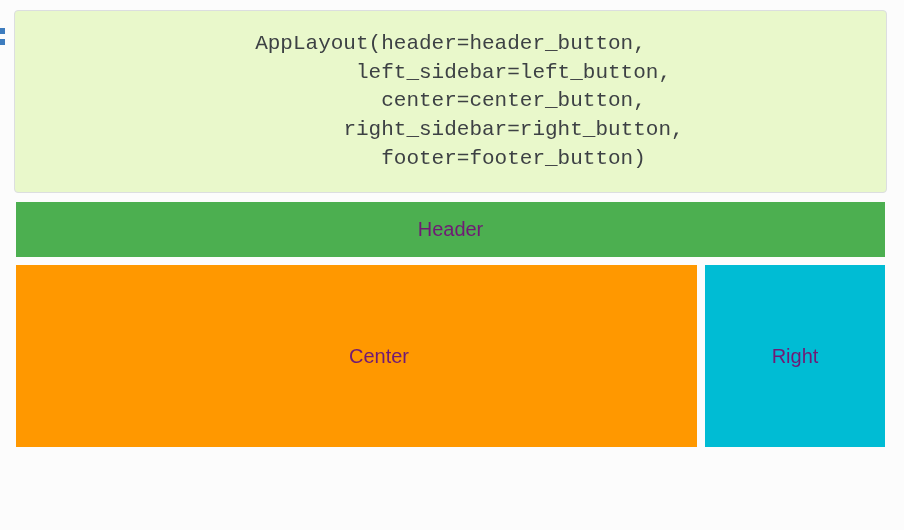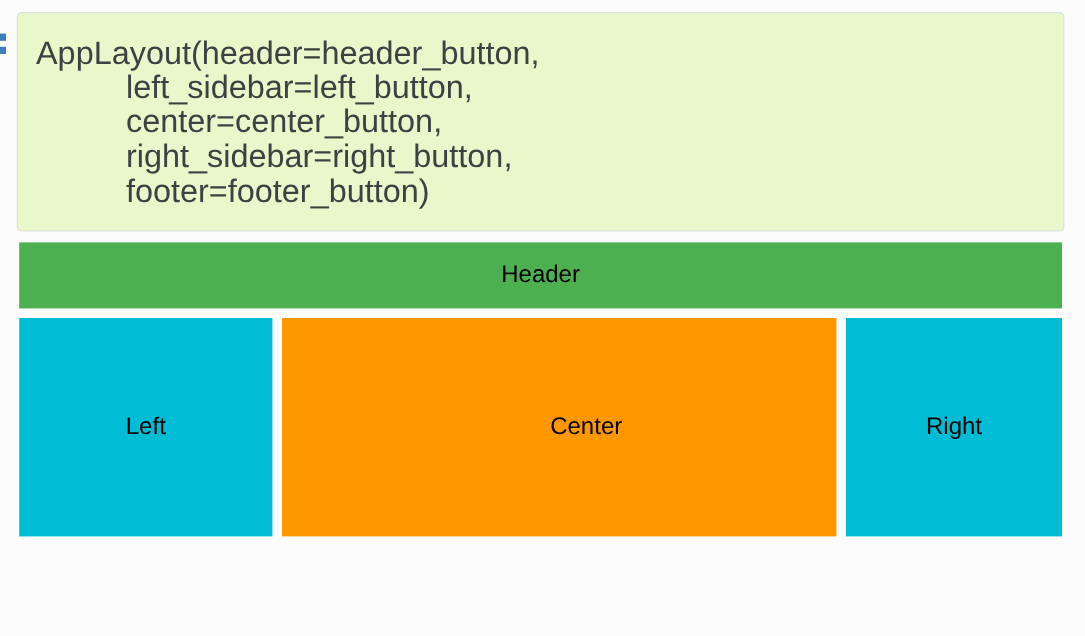--- a/index.html
+++ b/index.html
@@ -21,31 +21,32 @@
   .code-cell {
     position: absolute; left: 14px; top: 10px;
     width: 873px; height: 183px;
     border: 1px solid #dcdee0;
     border-radius: 4px;
     padding: 19px 15px;
     overflow: hidden;
   }
   .code {
     margin: 0;
-    font-family: Liberation Sans, sans-serif;
-    font-size: 27px;
+    font-family: Liberation Mono, monospace;
+    font-size: 21px;
     line-height: 28.7px;
     white-space: pre;
+    text-align: center;
   }
 
   
   .applayout { position: absolute; left: 16px; top: 202px; width: 869px; }
   .wbtn {
     display: block; border: none; padding: 0; width: 100%;
-    color: #000000;
+    color: #701a75;
     font-family: "Liberation Sans", sans-serif;
     font-size: 20px; font-weight: 400;
     text-align: center; cursor: pointer;
     border-radius: 0;
   }
   .wbtn.bar55 { height: 55px; }
   .hdr { margin-bottom: 8px; }
   .mid-row { display: flex; gap: 8px; height: 182px; margin-bottom: 8px; }
   .mid-row .wbtn { height: 100%; }
   .col-left  { width: 211px; flex: none; }
@@ -66,18 +67,17 @@
           center=center_button,
           right_sidebar=right_button,
           footer=footer_button)</pre>
 </div>
 
 <div class="applayout">
 
   <button class="wbtn bar55 hdr" style="background-color: rgb(76, 175, 80);">Header</button>
 
   <div class="mid-row">
-    <button class="wbtn col-left" style="background-color: rgb(0, 188, 212);">Left</button>
     <button class="wbtn col-center" style="background-color: rgb(255, 152, 0);">Center</button>
     <button class="wbtn col-right" style="background-color: rgb(0, 188, 212);">Right</button>
   </div>
 
 </div>
 
 </body></html>

